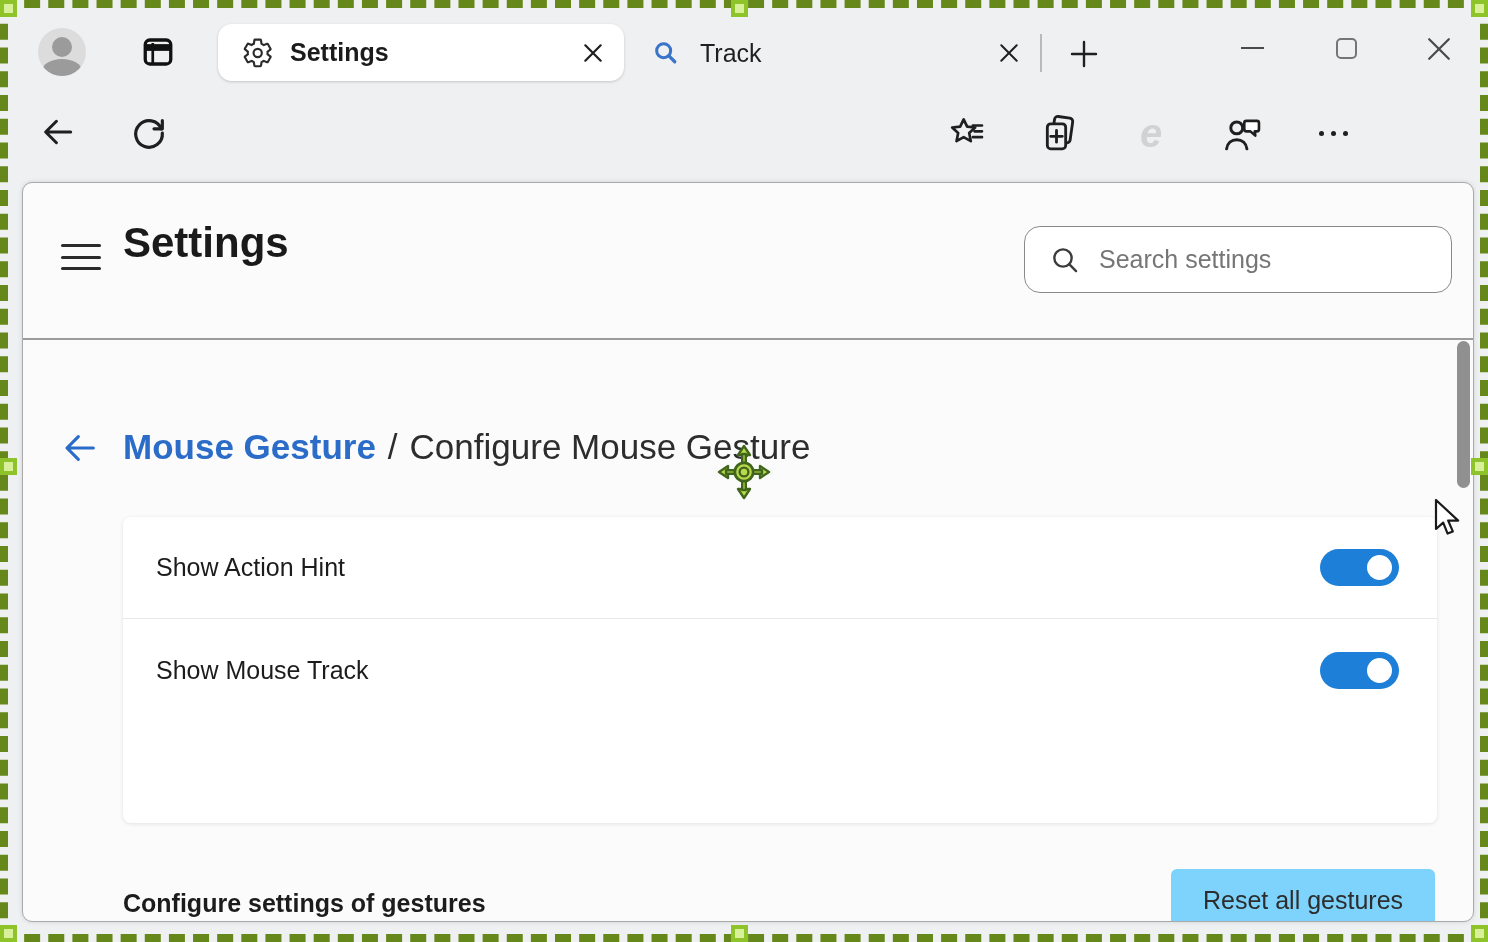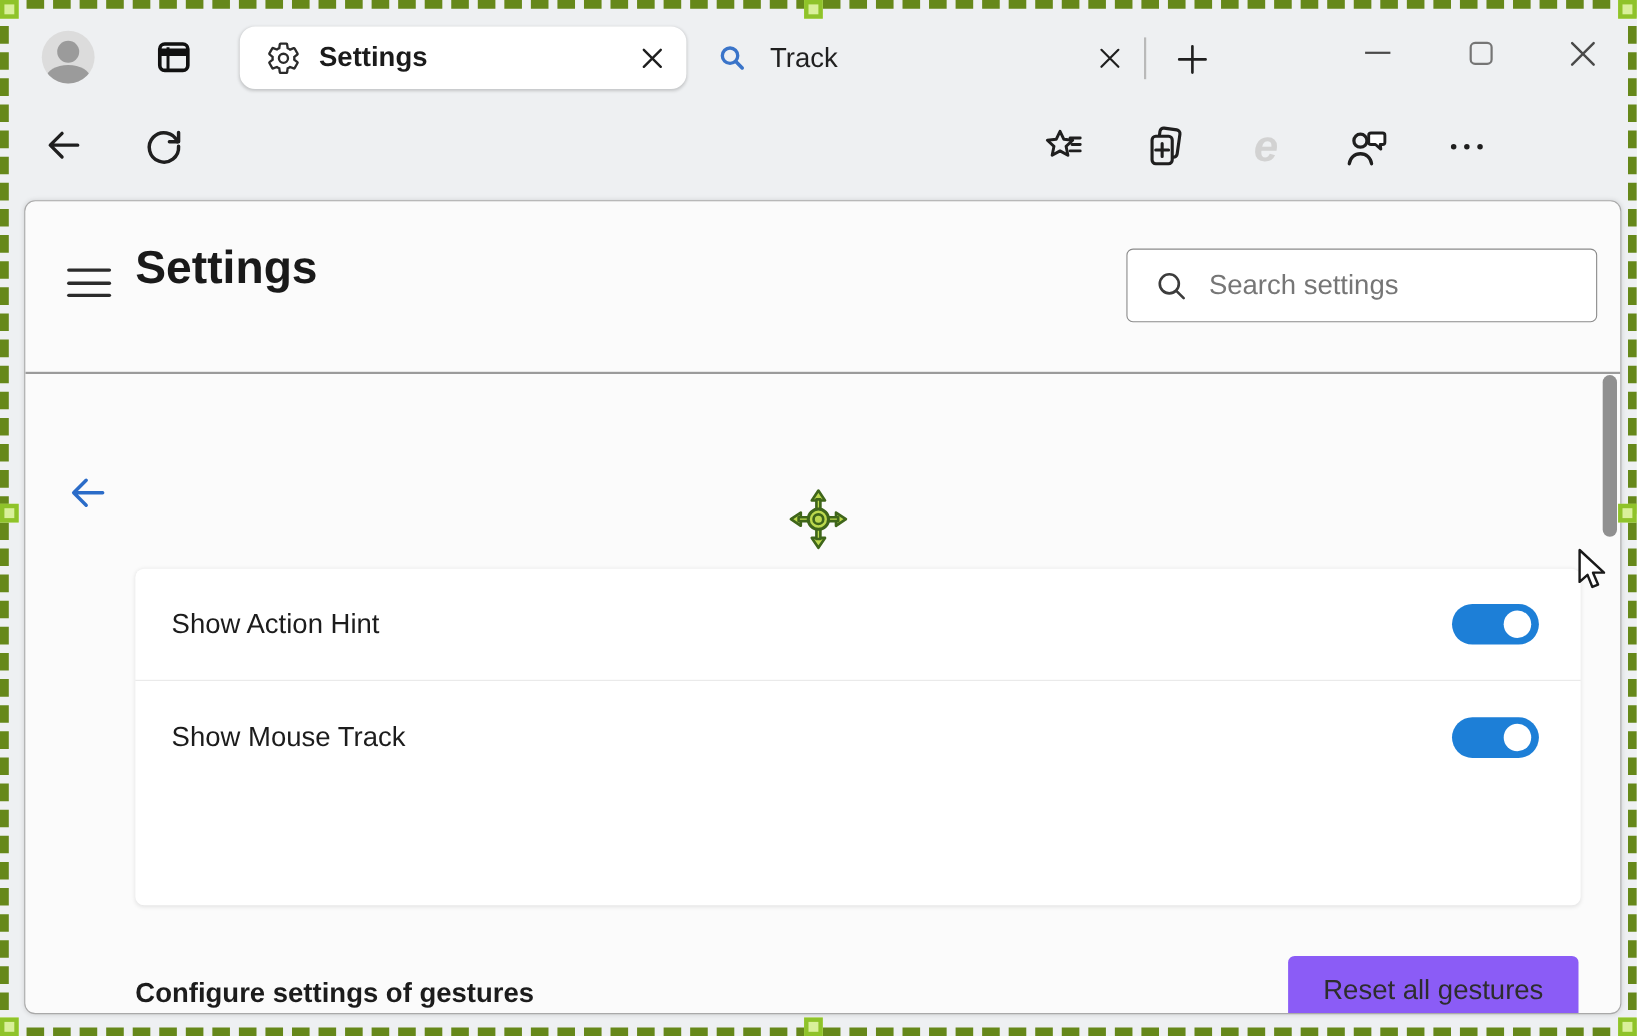--- a/index.html
+++ b/index.html
@@ -48,21 +48,21 @@
   .bing-bubble { position:absolute; left:1400px; top:103px; width:58px; height:58px; border-radius:50%; background:#ffffff; border:3px solid #2e6fd4; display:flex; align-items:center; justify-content:center; }
   .bing-bubble::after { content:""; position:absolute; left:-2px; bottom:-1px; width:14px; height:14px; background:#2e6fd4; clip-path:polygon(0 100%, 100% 100%, 20% 0); border-radius:2px; }
   .bing-b { font-size:36px; font-weight:bold; color:#2a6ee0; background:linear-gradient(135deg,#49a0f5,#1b50d8); -webkit-background-clip:text; background-clip:text; -webkit-text-fill-color:transparent; line-height:1; }
 
   
   .panel { position:absolute; left:22px; top:182px; width:1452px; height:740px; background:#fbfbfb; border:1px solid #a9a9a9; border-radius:10px; box-shadow:0 0 5px rgba(0,0,0,.12); overflow:hidden; }
   .hamburger { position:absolute; left:38px; top:58px; width:40px; height:32px; display:flex; flex-direction:column; justify-content:space-between; padding:3px 0; cursor:pointer; }
   .hamburger i { height:3px; background:#2b2b2b; border-radius:2px; }
   .page-title { position:absolute; left:100px; top:36px; font-size:42px; font-weight:600; color:#1a1a1a; }
 
-  .search-box { position:absolute; left:1001px; top:43px; width:428px; height:67px; background:#ffffff; border:1.5px solid #8a8a8a; border-radius:6px; display:flex; align-items:center; }
+  .search-box { position:absolute; left:1001px; top:43px; width:428px; height:67px; background:#ffffff; border:1.5px solid #8a8a8a; border-radius:16px; display:flex; align-items:center; }
   .search-box input { border:none; outline:none; font-size:25px; color:#3a3a3a; flex:1; margin-left:18px; font-family:"Liberation Sans", sans-serif; background:transparent; }
   .search-box input::placeholder { color:#767676; }
 
   .header-divider { position:absolute; left:0; top:155px; width:100%; height:2px; background:#9b9b9b; }
 
   .breadcrumb { position:absolute; left:100px; top:244px; font-size:35px; display:flex; align-items:center; }
   .crumb-parent { color:#2b6cc8; font-weight:600; cursor:pointer; }
   .crumb-sep { color:#2d2d2d; font-weight:500; margin:0 12px; }
   .crumb-current { color:#2d2d2d; font-weight:500; }
   .crumb-back { position:absolute; left:36px; top:244px; }
@@ -70,21 +70,21 @@
   .card { position:absolute; left:100px; top:334px; width:1314px; height:306px; background:#ffffff; border-radius:8px; box-shadow:0 1px 4px rgba(0,0,0,.10); }
   .row { height:102px; display:flex; align-items:center; border-bottom:1px solid #e8e8e8; }
   .row:last-child { border-bottom:none; }
   .row-label { font-size:25px; color:#1c1c1c; margin-left:33px; }
   .toggle { margin-left:auto; margin-right:38px; width:79px; height:37px; border-radius:19px; background:#c4c4c4; position:relative; cursor:pointer; }
   .toggle.on { background:#1d7fd7; }
   .toggle .knob { position:absolute; top:6px; width:25px; height:25px; border-radius:50%; background:#ffffff; left:6px; }
   .toggle.on .knob { left:auto; right:7px; }
 
   .section-heading { position:absolute; left:100px; top:706px; font-size:25px; font-weight:bold; color:#1c1c1c; }
-  .reset-btn { position:absolute; left:1148px; top:686px; width:264px; height:62px; background:#8b5cf6; border:none; border-radius:6px; font-size:25px; color:#2d2d2d; font-family:"Liberation Sans", sans-serif; cursor:pointer; }
+  .reset-btn { position:absolute; left:1148px; top:686px; width:264px; height:62px; background:#7dd3fc; border:none; border-radius:6px; font-size:25px; color:#2d2d2d; font-family:"Liberation Sans", sans-serif; cursor:pointer; }
 
   .scroll-thumb { position:absolute; left:1434px; top:158px; width:13px; height:147px; background:#909090; border-radius:7px; cursor:pointer; }
 
   .cursor-layer { position:absolute; z-index:60; pointer-events:none; }
 </style>
 </head>
 <body>
 
 <div class="chrome">
 
@@ -232,20 +232,25 @@
     <input type="text" placeholder="Search settings" style="">
   </div>
 
   <div class="header-divider"></div>
 
   <div class="crumb-back icon-btn" style="width:42px; height:42px;">
     <svg width="40" height="40" viewBox="0 0 24 24">
         <path d="M20 12H4.5M11 5.2L4.2 12l6.8 6.8" fill="none" stroke="#2b6cc8" stroke-width="1.9" stroke-linecap="round" stroke-linejoin="round"></path>
       </svg>
   </div>
+  <div class="breadcrumb">
+    <span class="crumb-parent">Mouse Gesture</span>
+    <span class="crumb-sep">/</span>
+    <span class="crumb-current">Configure Mouse Gesture</span>
+  </div>
 
   <div class="card">
     <div class="row">
       <span class="row-label">Show Action Hint</span>
       <div class="toggle on">
           <div class="knob"></div>
         </div>
     </div>
     <div class="row">
       <span class="row-label">Show Mouse Track</span>

